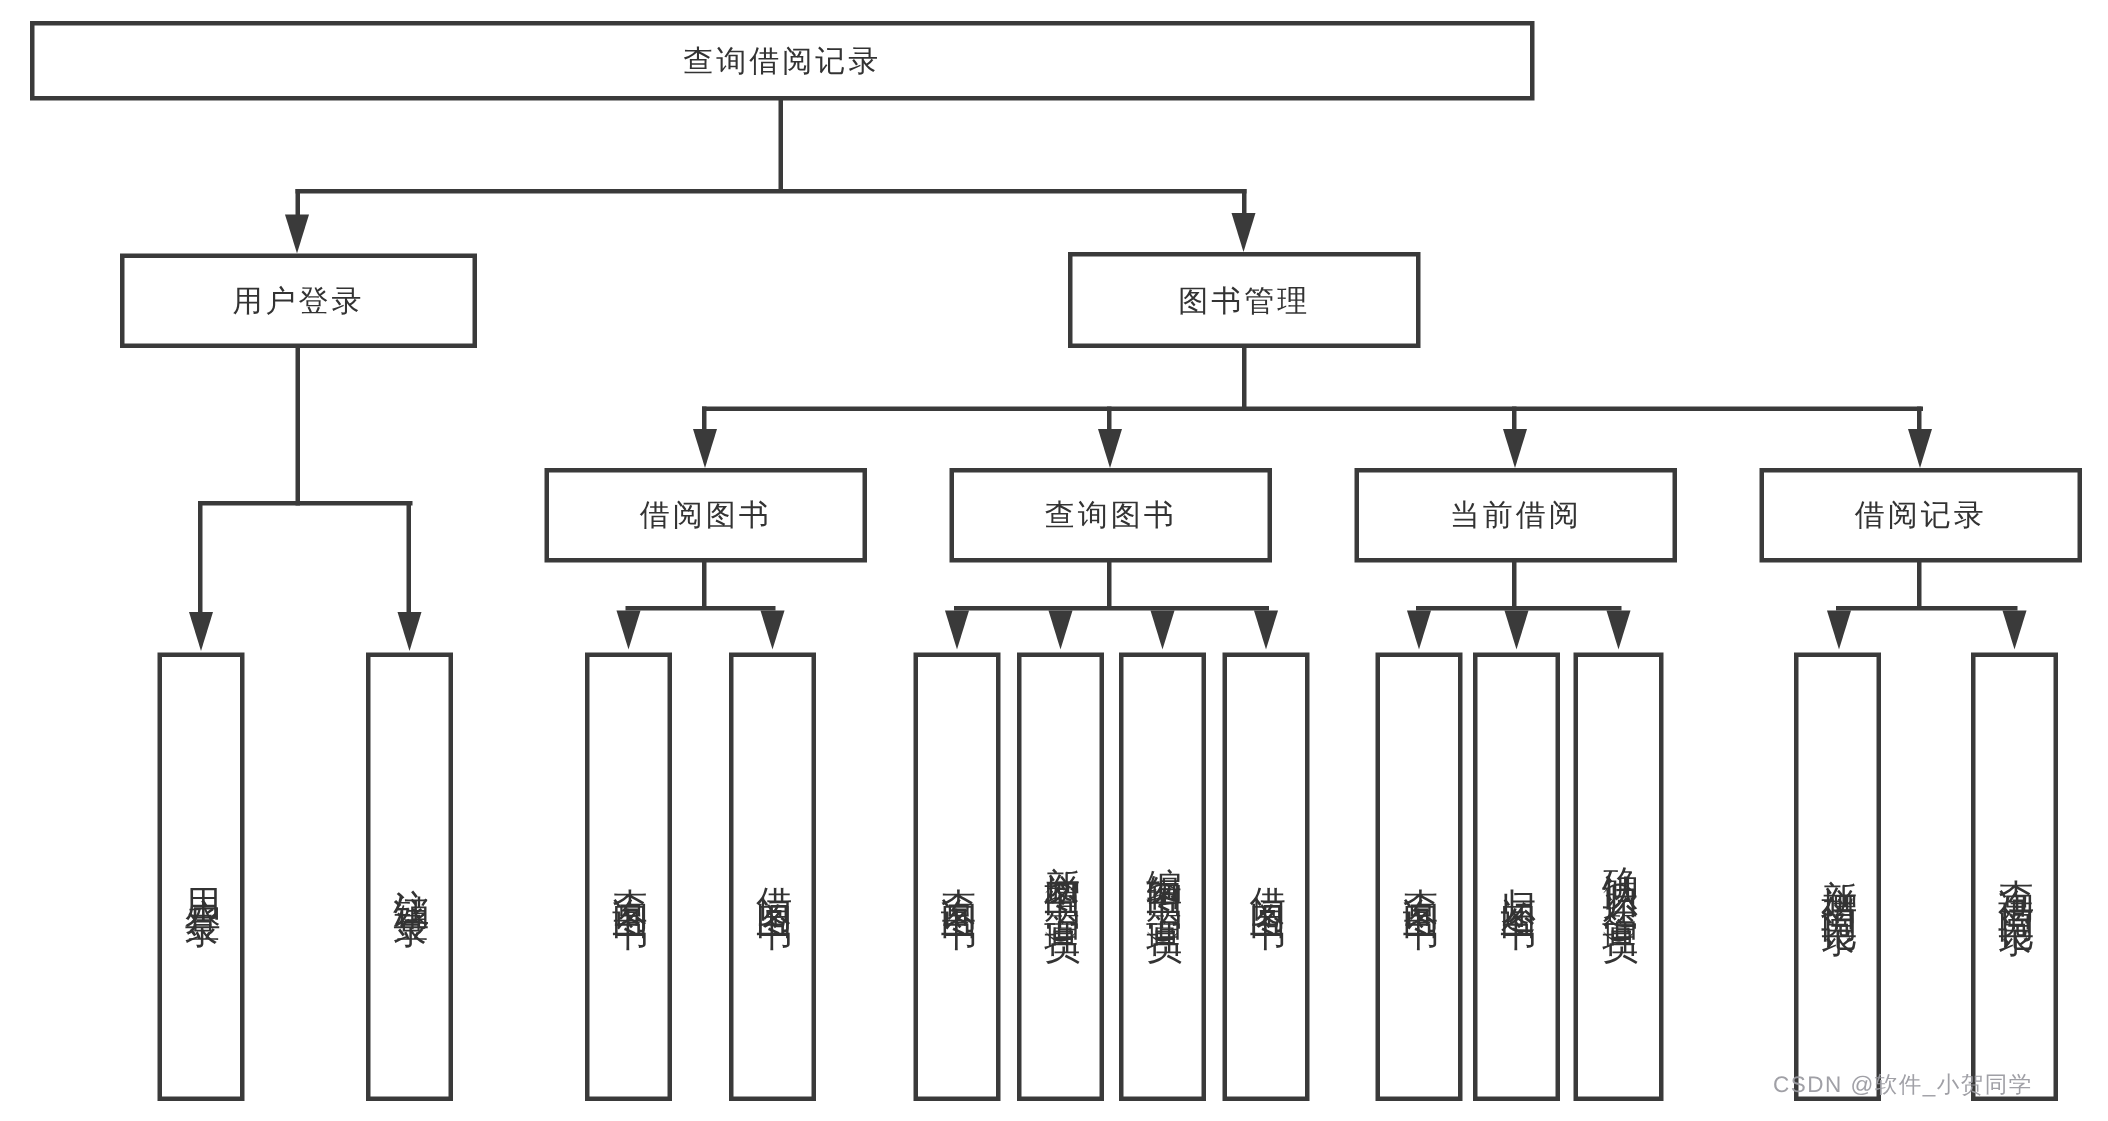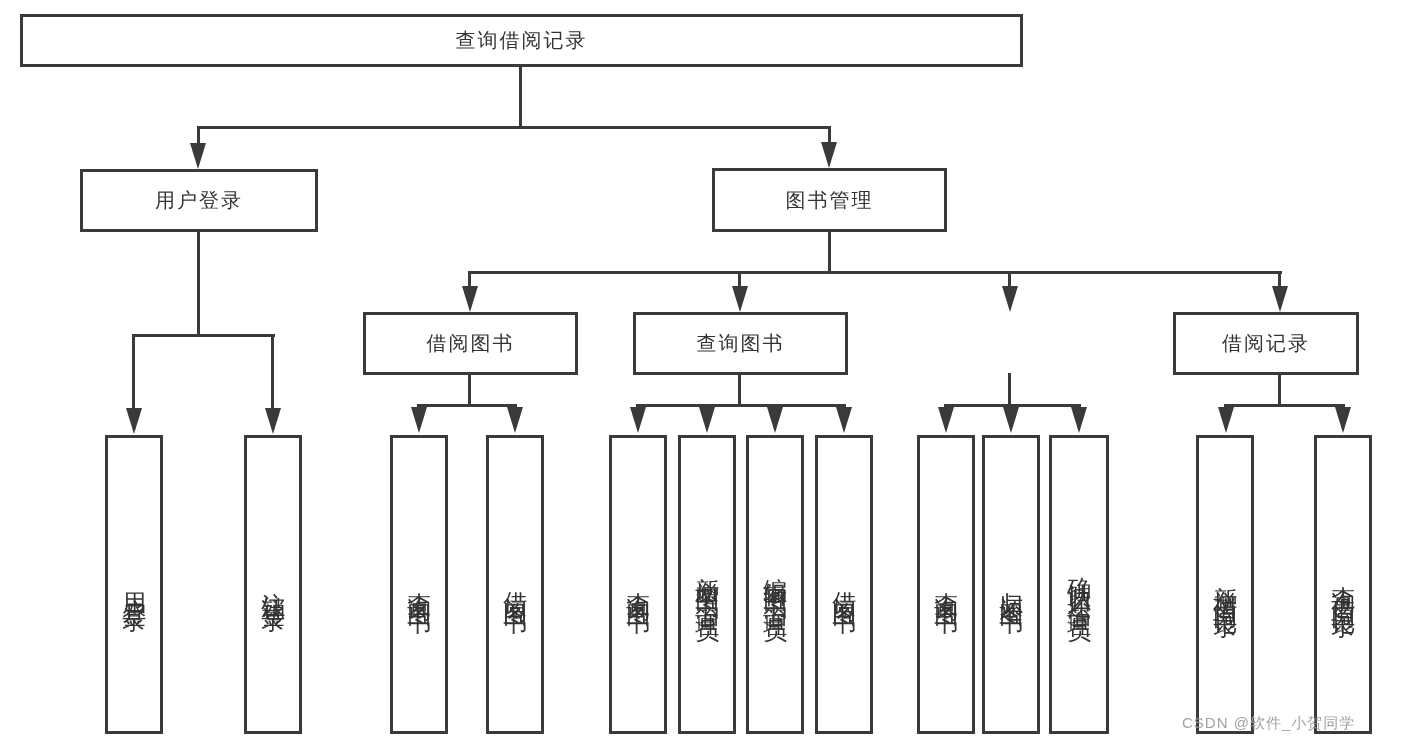--- a/index.html
+++ b/index.html
@@ -62,21 +62,22 @@
   <div class="arrow" style="left:462px;top:286px;"></div>
   <div class="vline" style="left:738px;top:271px;height:16px;"></div>
   <div class="arrow" style="left:732px;top:286px;"></div>
   <div class="vline" style="left:1008px;top:271px;height:16px;"></div>
   <div class="arrow" style="left:1002px;top:286px;"></div>
   <div class="vline" style="left:1278px;top:271px;height:16px;"></div>
   <div class="arrow" style="left:1272px;top:286px;"></div>
 
   <div class="box" style="left:363px;top:312px;width:215px;height:63px;">借阅图书</div>
   <div class="box" style="left:633px;top:312px;width:215px;height:63px;">查询图书</div>
-  <div class="box" style="left:1173px;top:312px;width:186px;height:63px;">借阅记录</div>
+  <div class="box" style="left:903px;top:312px;width:215px;height:63px;">当前借阅</div>
+  <div class="box" style="left:1173px;top:312px;width:215px;height:63px;">借阅记录</div>
 
   <div class="vline" style="left:468px;top:373px;height:33px;"></div>
   <div class="hline" style="left:417px;top:404px;width:100px;"></div>
   <div class="arrow" style="left:411px;top:407px;"></div>
   <div class="arrow" style="left:507px;top:407px;"></div>
 
   <div class="vline" style="left:738px;top:373px;height:33px;"></div>
   <div class="hline" style="left:636px;top:404px;width:210px;"></div>
   <div class="arrow" style="left:630px;top:407px;"></div>
   <div class="arrow" style="left:699px;top:407px;"></div>

